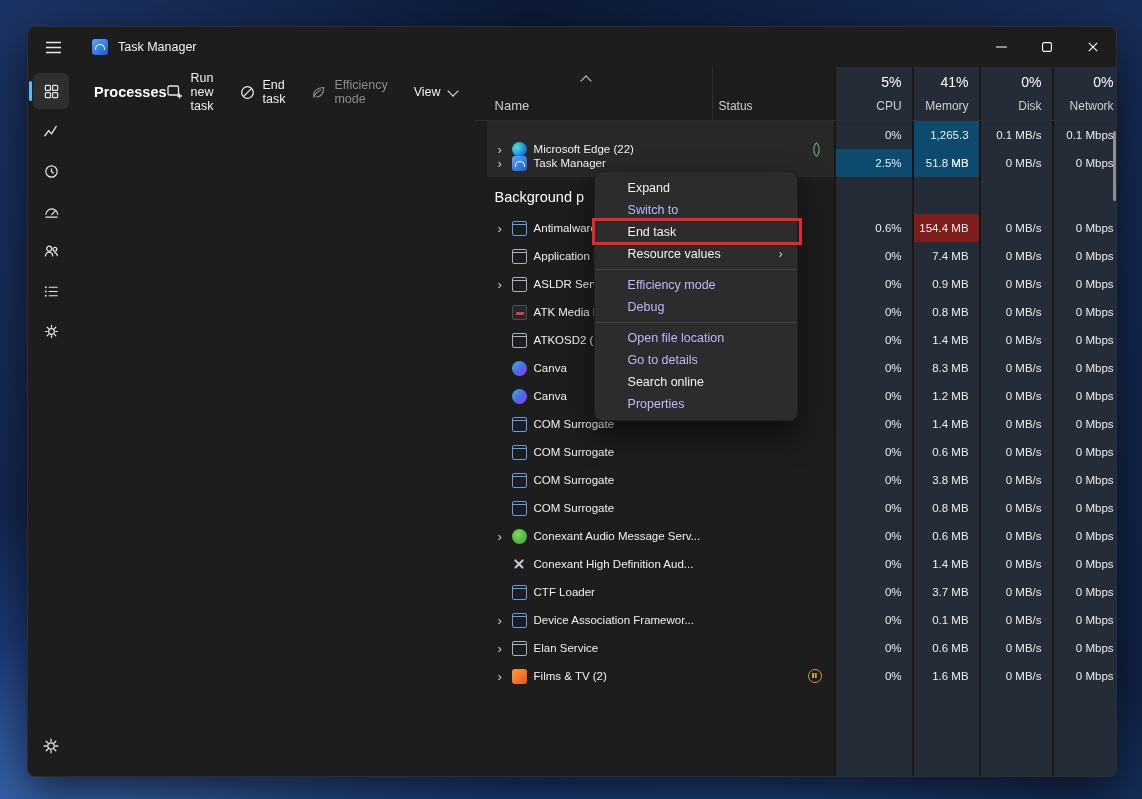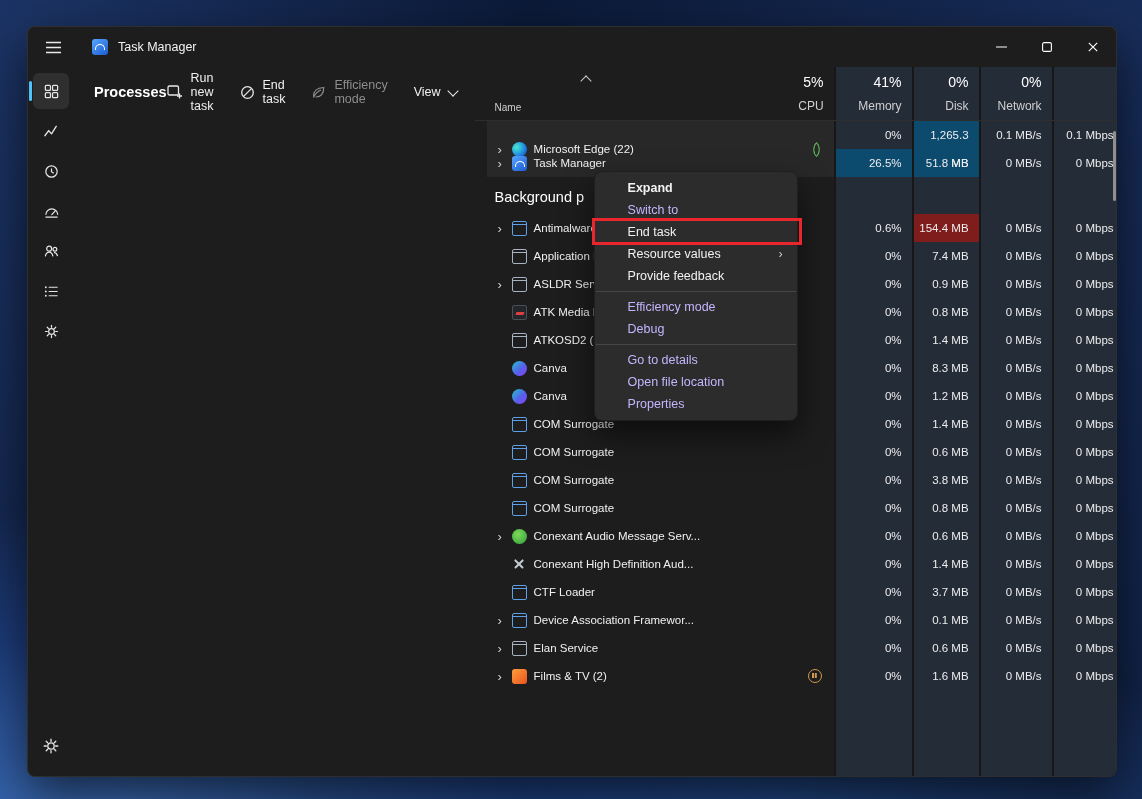--- a/index.html
+++ b/index.html
@@ -39,21 +39,21 @@
   .tbtn{display:flex;align-items:center;gap:8px;font-size:12.5px;color:#f0f0f0}
   .tbtn.dis{color:#8d8d8d}
   .vchev{width:7px;height:7px;border-left:1.4px solid #e9e9e9;border-bottom:1.4px solid #e9e9e9;transform:rotate(-45deg);margin-top:-3px}
   
   .content{position:relative;flex:1;min-height:0}
   .band{position:absolute;top:0;bottom:0;background:#242c38;border-left:2px solid #171717;box-sizing:border-box;z-index:0}
   .band.last{border-right:2px solid #171717}
   .thead,.prow{display:grid;grid-template-columns:225px 122px 78px 67px 73px 72px;padding-left:12px;position:relative;z-index:1}
   .thead{height:54px;border-bottom:1px solid #2e2e2e;box-sizing:border-box}
   .hc{box-sizing:border-box}
-  .hname{position:relative;display:flex;align-items:flex-end;padding:0 0 7px 8px;color:#cfcfcf;font-size:10px}
+  .hname{position:relative;display:flex;align-items:flex-end;padding:0 0 7px 8px;color:#cfcfcf;font-size:13px}
   .sortcaret{position:absolute;top:10px;left:95px;width:7px;height:7px;border-left:1.4px solid #c9c9c9;border-top:1.4px solid #c9c9c9;transform:rotate(45deg)}
   .hstatus{display:flex;align-items:flex-end;padding:0 0 7px 6px;color:#cfcfcf;font-size:12px;border-left:1px solid #303030}
   .hval{display:flex;flex-direction:column;align-items:flex-end;justify-content:space-between;padding:7px 10px 7px 0}
   .husage{color:#fff;font-size:14px}
   .hlabel2{color:#cfcfcf;font-size:12px}
   .ghdr{height:28px;line-height:28px;padding-left:20px;color:#fff;font-size:14.5px;position:relative;z-index:1}
   .ghdr.apps{margin-top:5px}
   .ghdr.bg{margin-top:6px}
   .bgrows{margin-top:3px}
   .prow{height:28px}
@@ -87,21 +87,21 @@
   .sicon[data-sicon="leaf"]{display:block;width:11px;height:11px;border:1.5px solid #5dc15a;border-radius:0 100% 0 100%;transform:rotate(45deg);box-sizing:border-box}
   .sicon[data-sicon="pause"]{display:block;width:14px;height:14px;border:1.5px solid #cf9a4e;border-radius:50%;position:relative;box-sizing:border-box}
   .sicon[data-sicon="pause"]::before{content:"";position:absolute;left:3.4px;top:2.8px;width:1.6px;height:5.5px;background:#cf9a4e;box-shadow:2.8px 0 0 #cf9a4e}
   
   .scrollthumb{position:absolute;right:8px;top:64px;width:3px;height:70px;border-radius:2px;background:#8f8f8f;z-index:5}
   
   .cmenu{position:absolute;left:119px;top:104px;width:204px;background:#2c2c2c;border:1px solid #1f1f1f;
          border-radius:8px;box-shadow:0 14px 30px rgba(0,0,0,.55);padding:5px 0;z-index:10;box-sizing:border-box}
   .mi{height:22px;line-height:22px;padding-left:33px;font-size:12.5px;color:#f2f2f2;position:relative;white-space:nowrap}
   .mi.dis{color:#c4b5fd}
-  .mi.bold{font-weight:700}
+  .mi.bold{font-weight:400}
   .subarrow{position:absolute;right:14px;top:0;color:#cfcfcf}
   .msep{height:1px;background:#464646;margin:4px 1px}
   .annot{position:absolute;left:-3px;top:46px;width:210px;height:27px;border:3px solid #e8262b;box-sizing:border-box;z-index:11;pointer-events:none}
   svg{display:block}
 </style>
 </head>
 <body>
 
 <div class="win">
 
@@ -281,20 +281,23 @@
         <div class="band" style="left:359px;width:78px"></div>
         <div class="band" style="left:437px;width:67px"></div>
         <div class="band" style="left:504px;width:73px"></div>
         <div class="band last" style="left:577px;width:72px"></div>
 
         <div class="thead">
           <div class="hc hname">
             <span class="sortcaret"></span>
             <span>Name</span>
           </div>
+          <div class="hc hstatus">
+            <span>Status</span>
+          </div>
           <div class="hc hval">
             <span class="husage">5%</span>
             <span class="hlabel2">CPU</span>
           </div>
           <div class="hc hval">
             <span class="husage">41%</span>
             <span class="hlabel2">Memory</span>
           </div>
           <div class="hc hval">
             <span class="husage">0%</span>
@@ -322,21 +325,21 @@
           <div class="c v">0.1 Mbps</div>
         </div>
 
         <div class="prow">
           <div class="c name">
             <span class="chev">›</span>
             <span class="picon" data-icon="taskmgr"></span>
             <span>Task Manager</span>
           </div>
           <div class="c status"></div>
-          <div class="c v" data-heat="mid">26.5%</div>
+          <div class="c v" data-heat="mid">2.5%</div>
           <div class="c v">51.8 MB</div>
           <div class="c v">0 MB/s</div>
           <div class="c v">0 Mbps</div>
         </div>
 
         <div class="ghdr bg">Background p</div>
 
         <div class="bgrows">
           <div class="prow">
             <div class="c name">
@@ -549,27 +552,27 @@
         <div class="scrollthumb"></div>
 
         <div class="cmenu">
           <div class="mi bold">Expand</div>
           <div class="mi dis">Switch to</div>
           <div class="mi">End task</div>
           <div class="mi">
             <span>Resource values</span>
             <span class="subarrow">›</span>
           </div>
-          <div class="mi">Provide feedback</div>
           <div class="msep"></div>
           <div class="mi dis">Efficiency mode</div>
           <div class="mi dis">Debug</div>
           <div class="msep"></div>
+          <div class="mi dis">Open file location</div>
           <div class="mi dis">Go to details</div>
-          <div class="mi dis">Open file location</div>
+          <div class="mi">Search online</div>
           <div class="mi dis">Properties</div>
           <div class="annot"></div>
         </div>
 
       </div>
     </div>
   </div>
 </div>
 
 </body></html>

